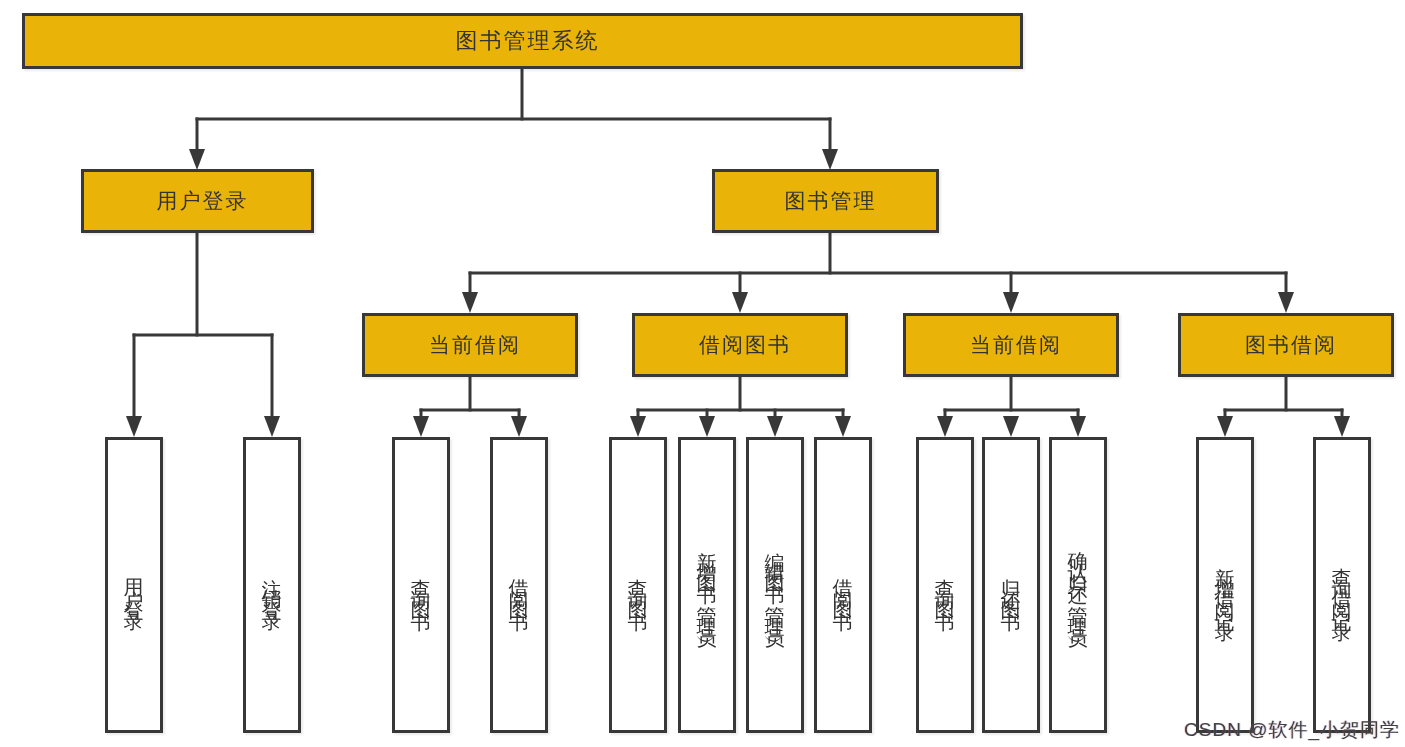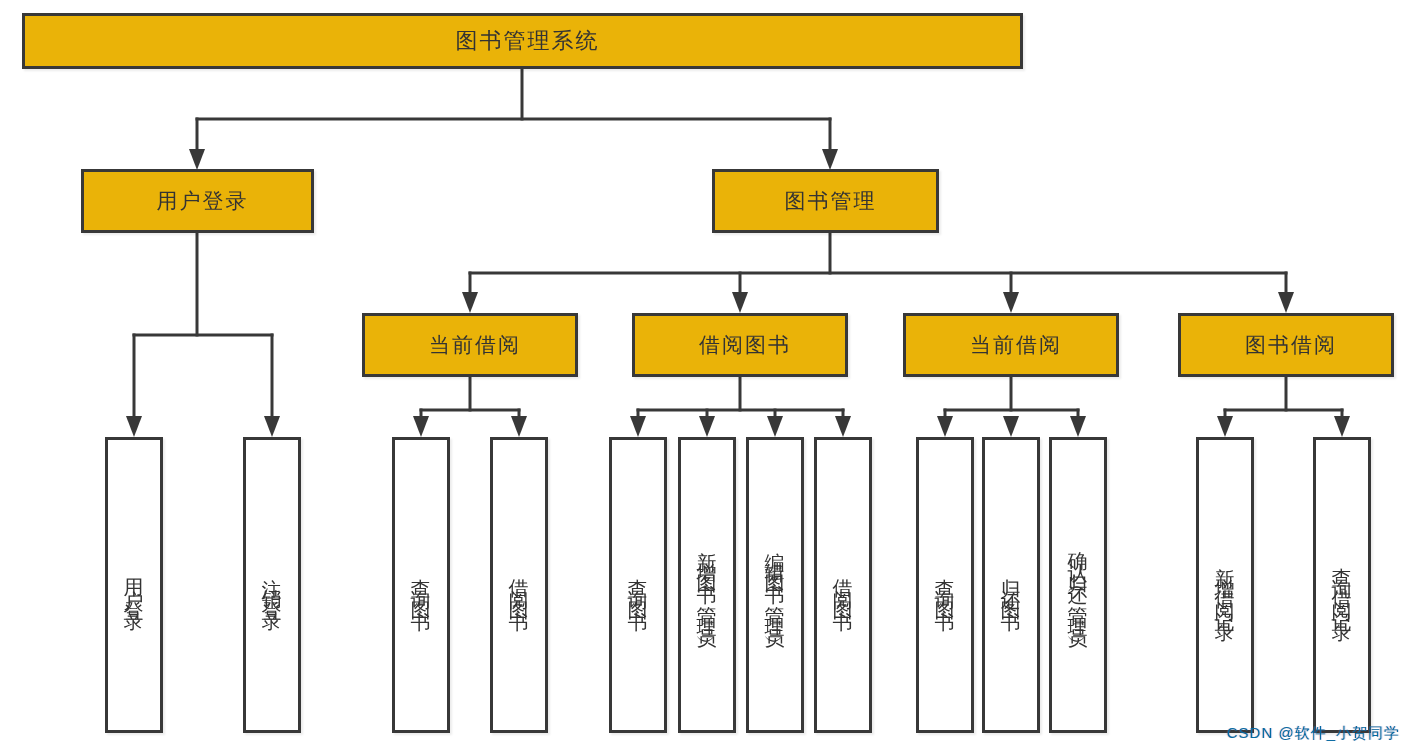--- a/index.html
+++ b/index.html
@@ -73,23 +73,23 @@
   .leaf-8  { left: 814px; }
   .leaf-9  { left: 916px; }
   .leaf-10 { left: 982px; }
   .leaf-11 { left: 1049px; }
   .leaf-12 { left: 1196px; }
   .leaf-13 { left: 1313px; }
   .watermark {
     position: absolute;
     right: 5px;
     bottom: 4px;
-    font-size: 15px;
+    font-size: 19px;
     letter-spacing: 1px;
-    color: #0369a1;
+    color: #404040;
     text-shadow: -1px 0 0 rgba(220,90,90,0.25), 1px 0 0 rgba(90,120,220,0.25);
   }
 </style>
 </head>
 <body>
 
 <div class="stage">
 
   <svg class="connectors" viewBox="0 0 1405 747" xmlns="http://www.w3.org/2000/svg">
     <g stroke="#383838" stroke-width="3" stroke-linecap="square" fill="none">

